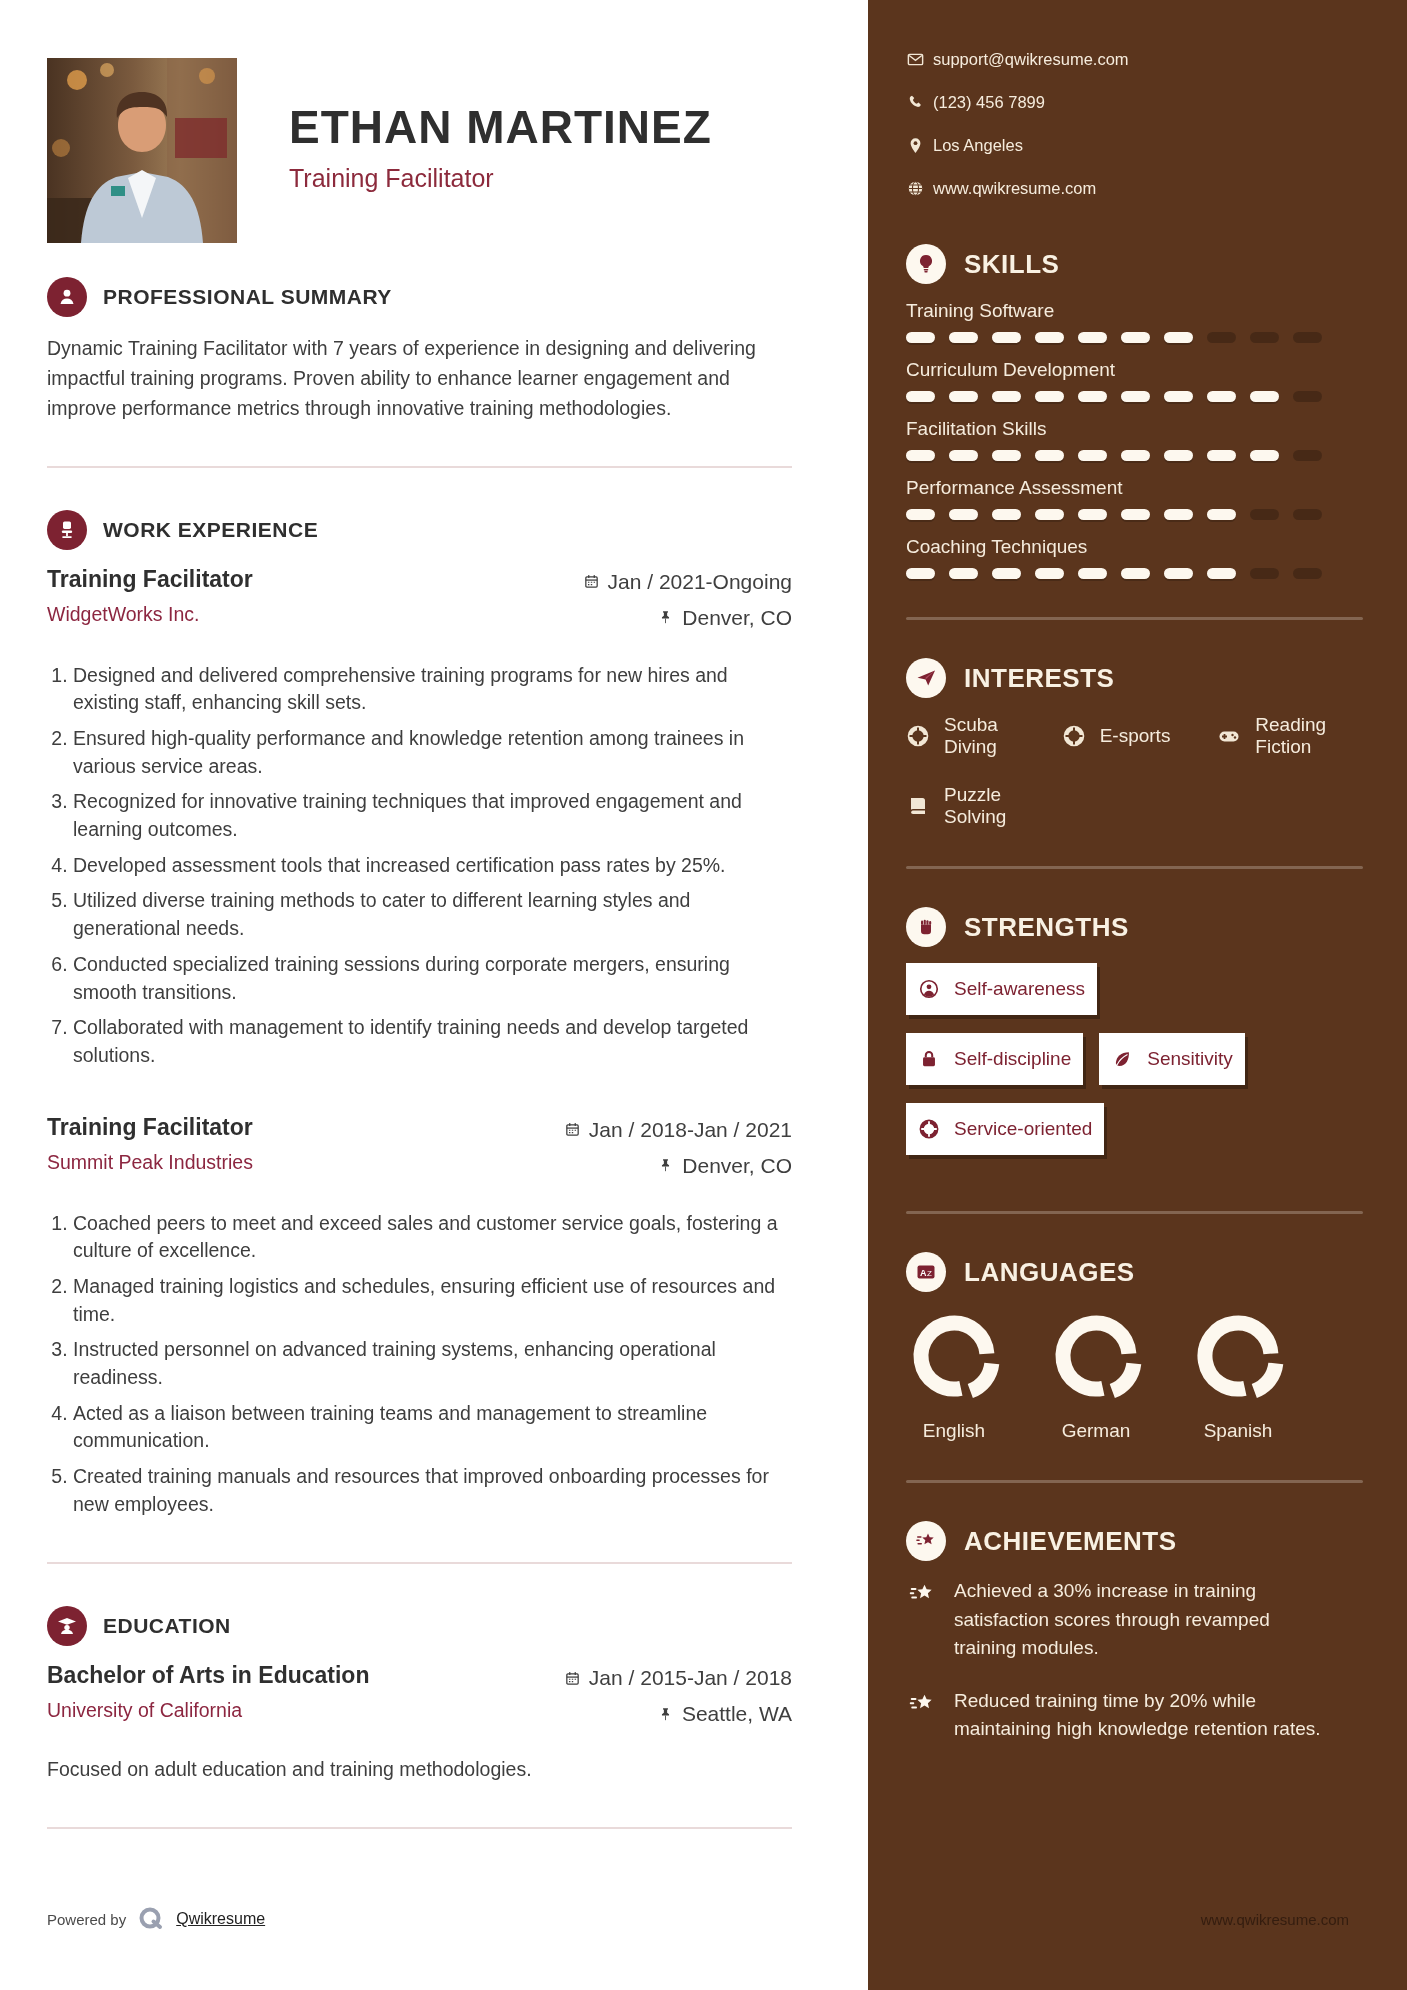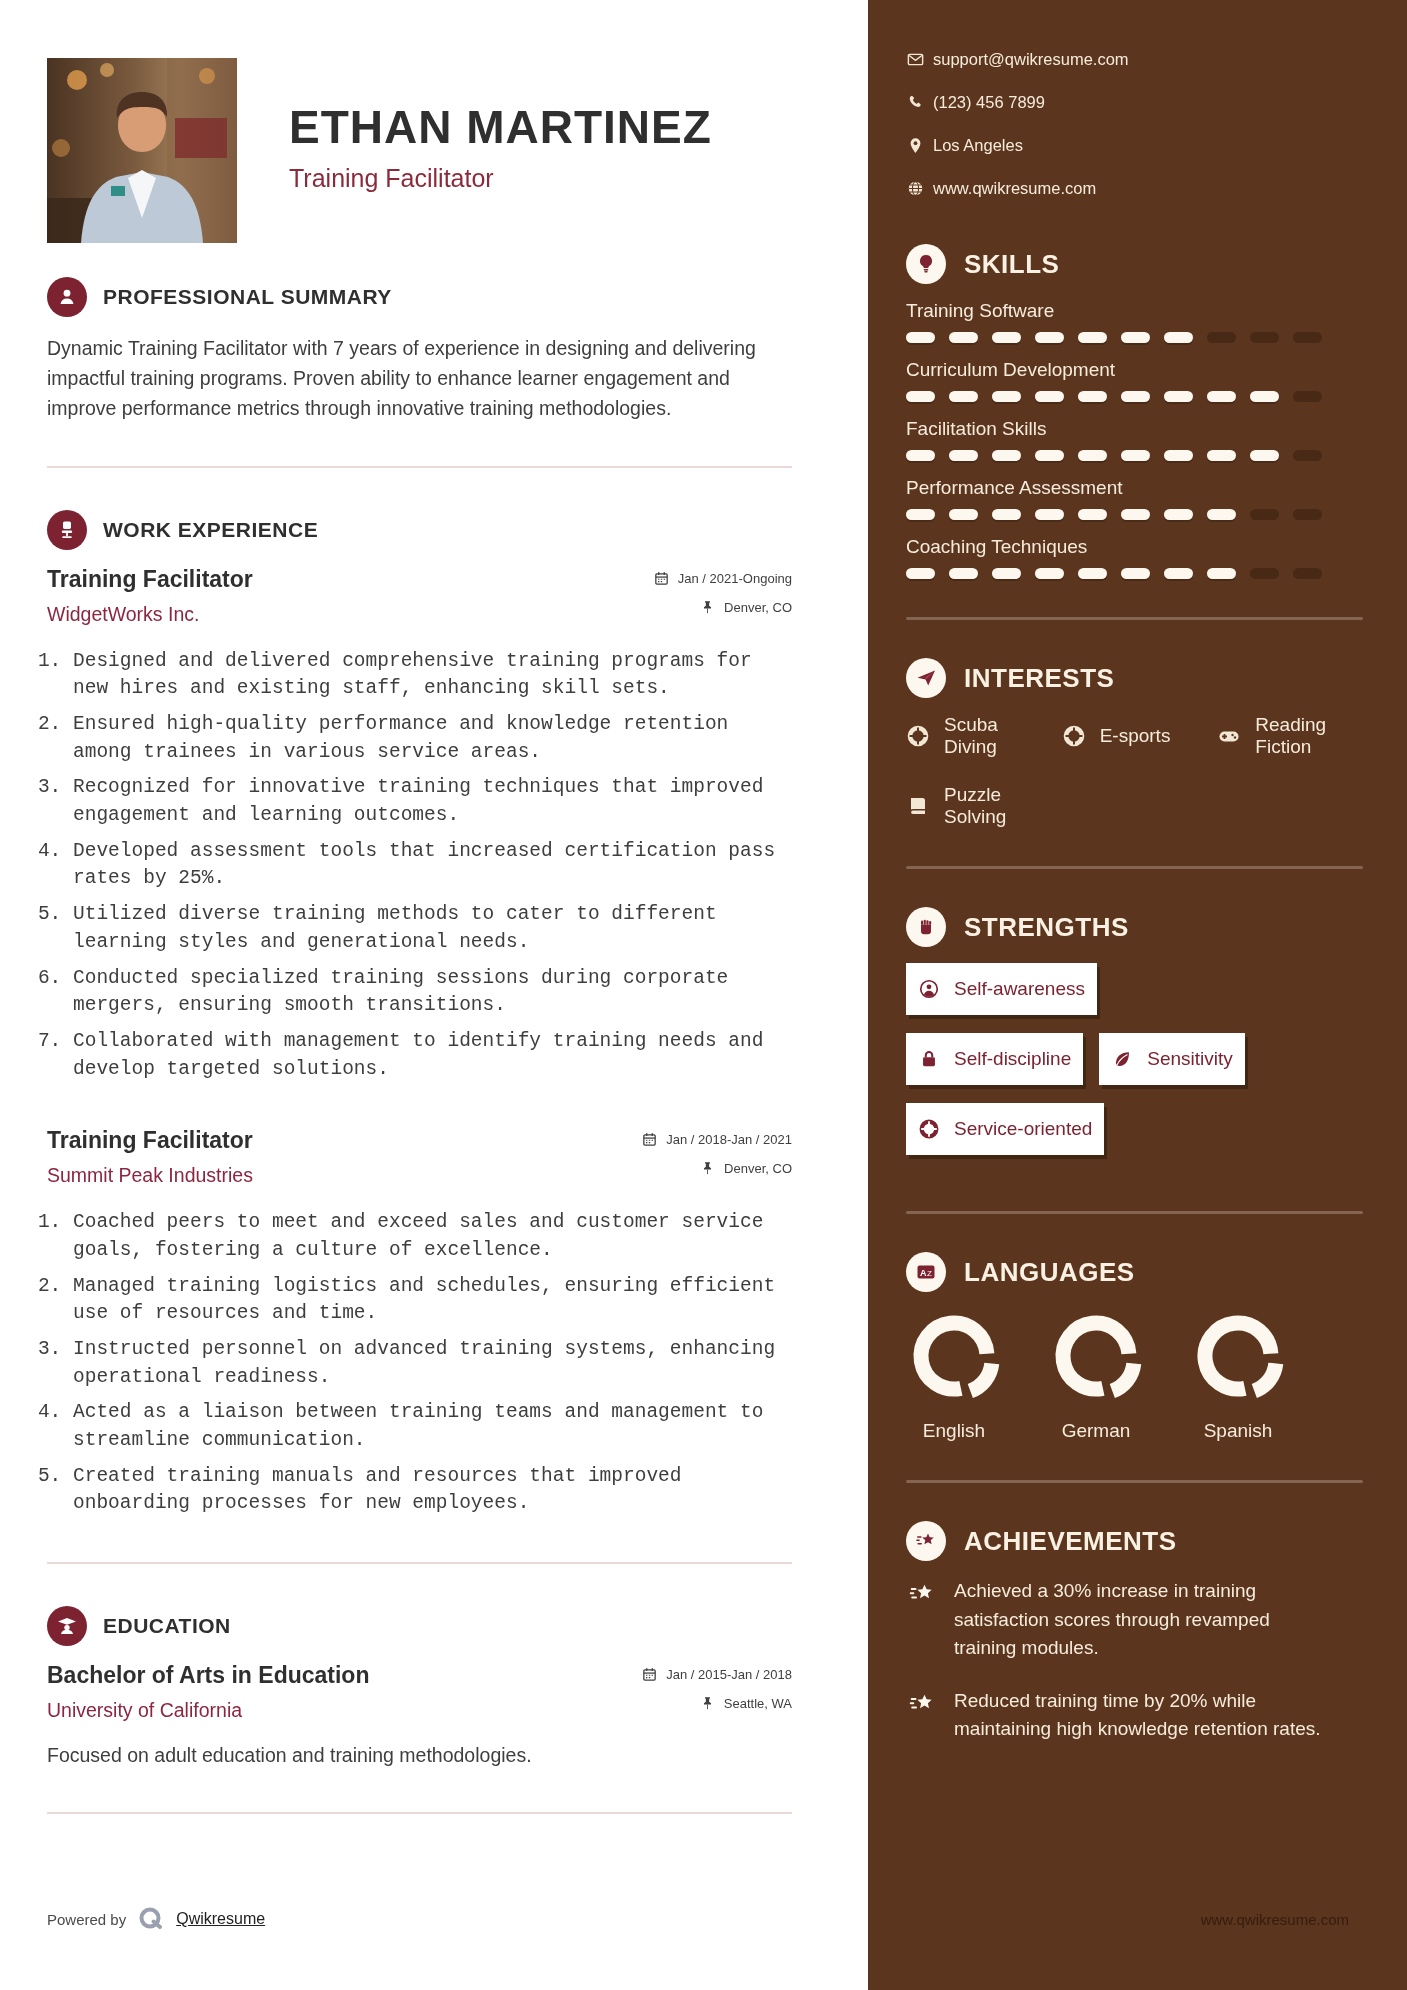--- a/index.html
+++ b/index.html
@@ -23,24 +23,24 @@
   .section-title { font-size:21px; font-weight:700; color:#2f2f2f; letter-spacing:.5px; }
 
   .summary-text, .edu-note { font-size:19.5px; line-height:1.55; color:#3e3e3e; max-width:745px; }
 
   .divider { height:2px; background:#e9dada; margin:42px 0; width:100%; }
 
   .job { margin-bottom:44px; }
   .job-head { display:flex; justify-content:space-between; align-items:flex-start; }
   .job-title { font-size:23px; font-weight:600; color:#2f2f2f; }
   .job-company { font-size:19.5px; color:#8c2640; margin-top:10px; }
-  .job-meta { text-align:right; font-size:13px; color:#3f3f3f; flex:0 0 auto; padding-top:4px; }
+  .job-meta { text-align:right; font-size:21px; color:#3f3f3f; flex:0 0 auto; padding-top:4px; }
   .meta-row { display:flex; justify-content:flex-end; align-items:center; gap:8px; margin-bottom:12px; }
   .meta-row svg { width:17px; height:17px; }
-  ol.job-list { margin:20px 0 0 0; padding-left:26px;font-family:Liberation Mono, monospace; }
+  ol.job-list { margin:20px 0 0 0; padding-left:26px; }
   ol.job-list li { font-size:19.5px; line-height:1.42; color:#3e3e3e; margin-bottom:8px; }
 
   .edu-head { display:flex; justify-content:space-between; align-items:flex-start; }
   .edu-note { margin-top:16px; }
 
   .footer { position:absolute; left:47px; bottom:58px; display:flex; align-items:center; gap:12px; }
   .powered { font-size:15px; color:#4a4a4a; }
   .q-logo { width:26px; height:26px; }
   .brand-link { font-size:16px; color:#222; text-decoration:underline; font-weight:500; }
 

